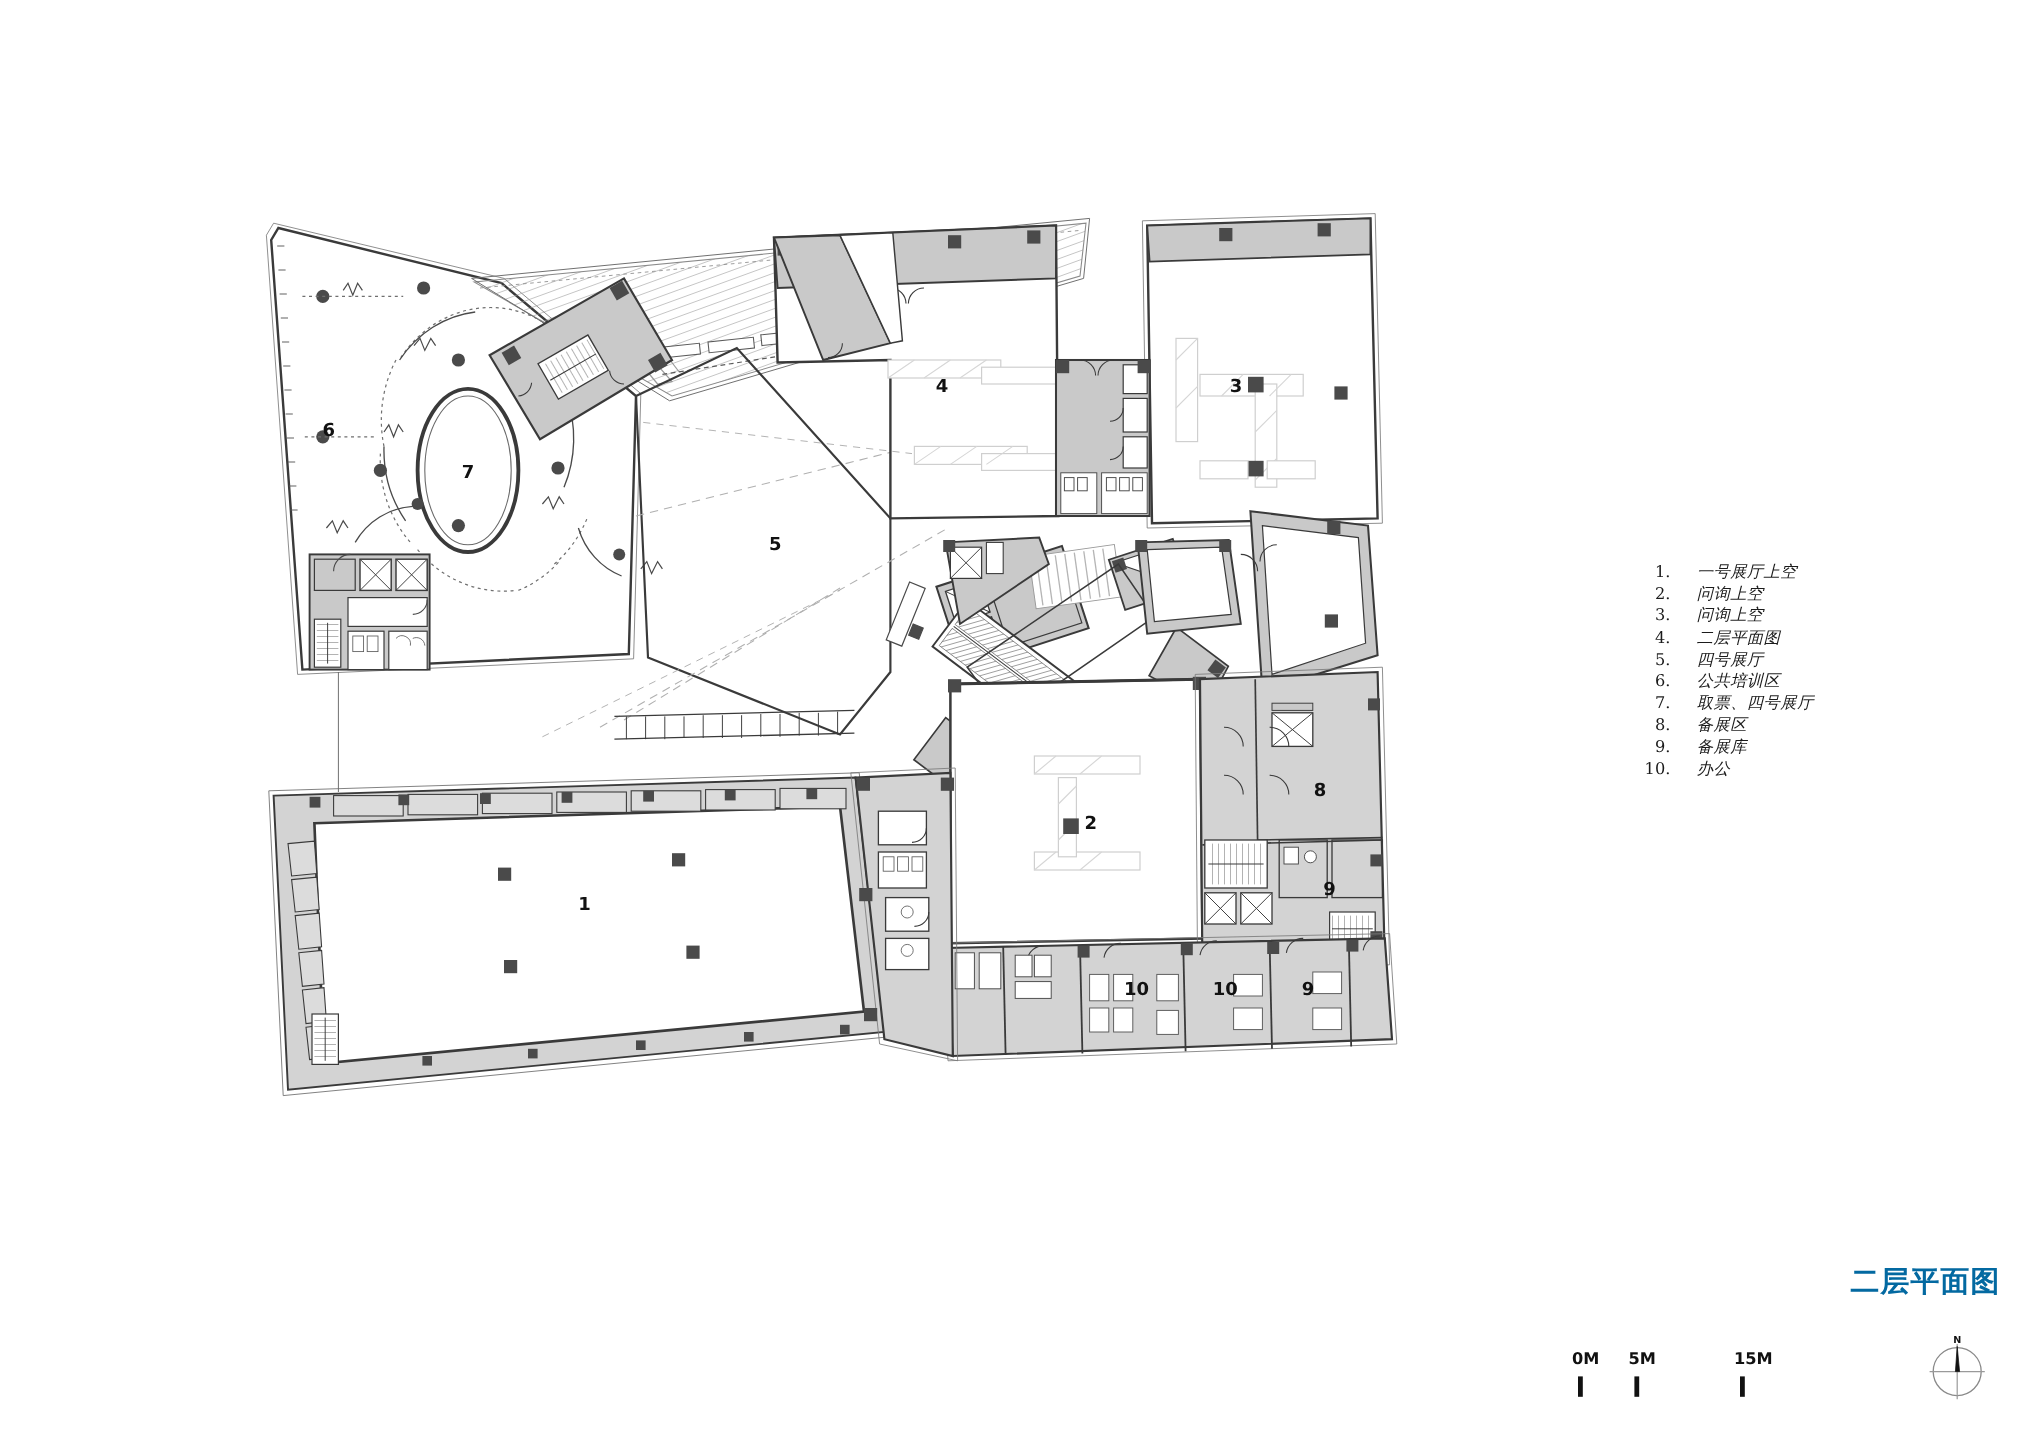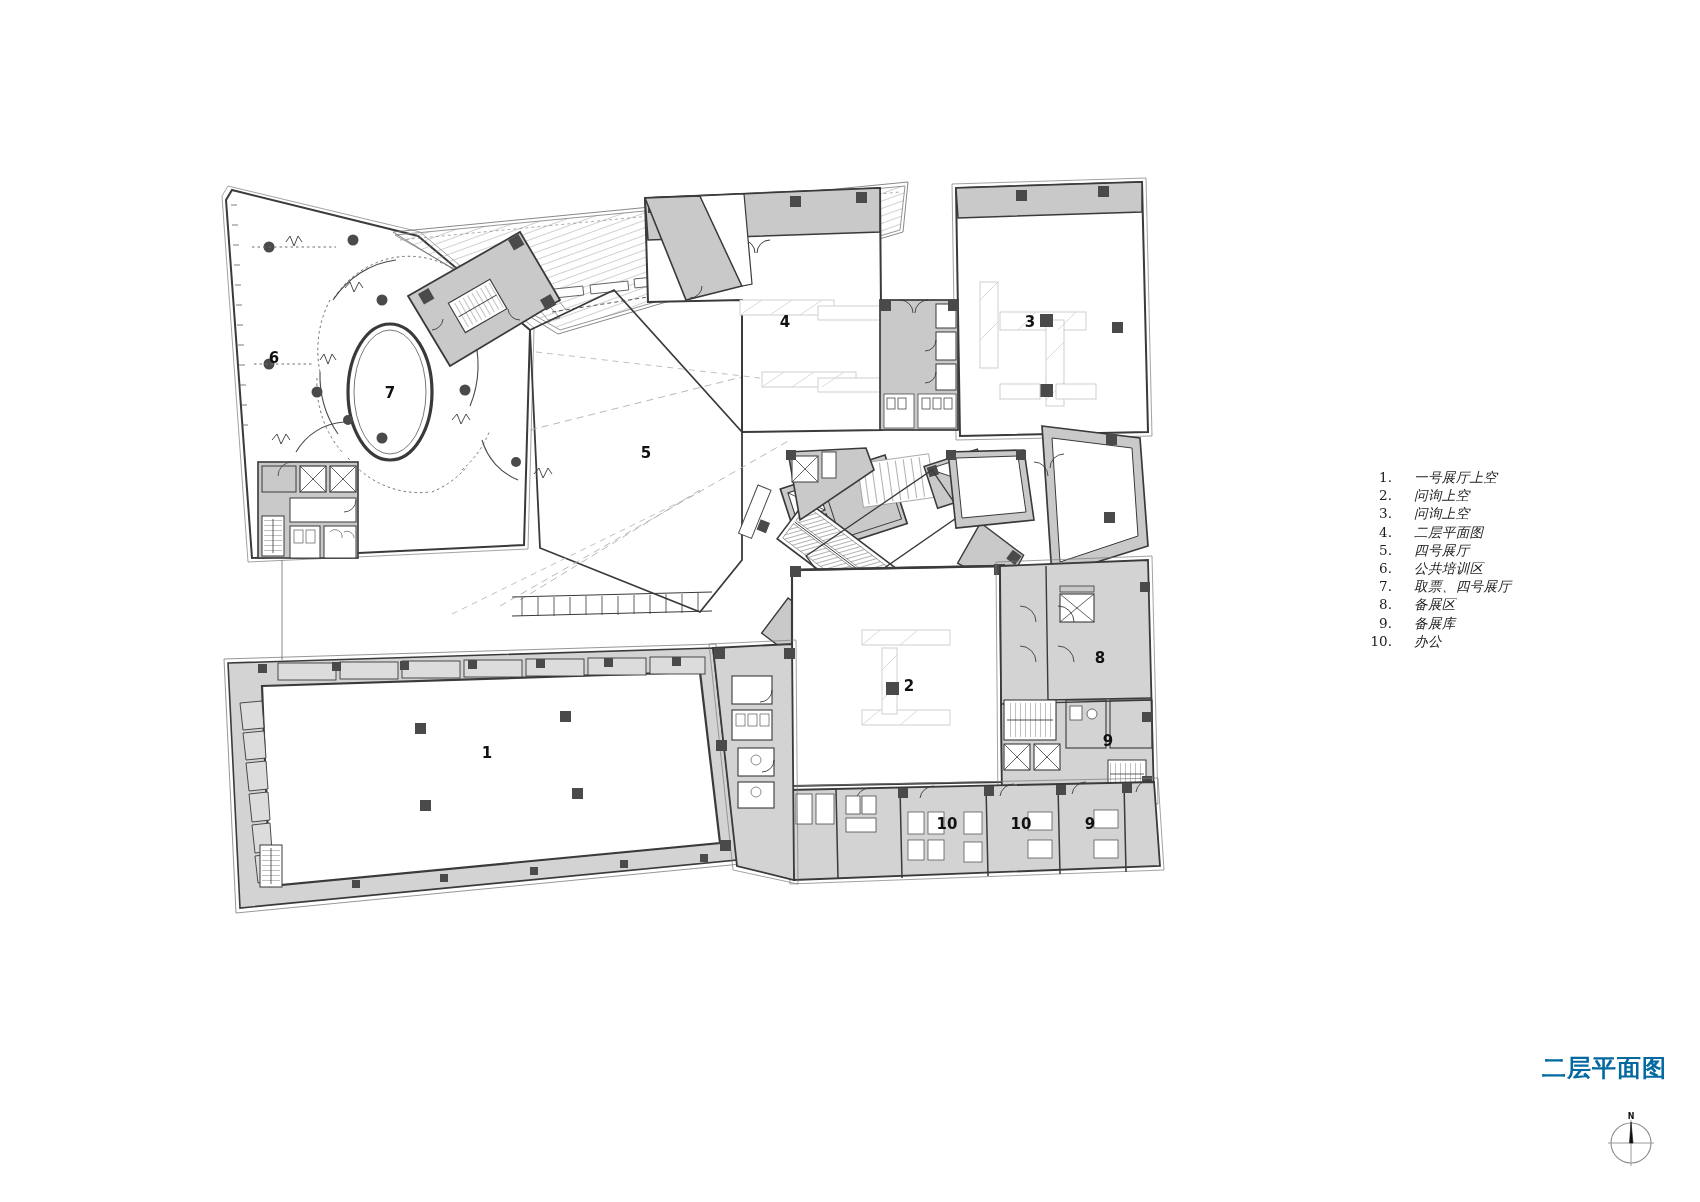--- a/index.html
+++ b/index.html
@@ -720,20 +720,28 @@
       <span class="ltxt">备展库</span>
     </div>
     <div class="lrow">
       <span class="lnum">10.</span>
       <span class="ltxt">办公</span>
     </div>
   </div>
 
   <div id="sheet-title">二层平面图</div>
 
+  <div id="scalebar">
+    <span class="sl" style="left:0px;top:0px;">0M</span>
+    <span class="sl" style="left:47px;top:0px;">5M</span>
+    <span class="sl" style="left:135px;top:0px;">15M</span>
+    <span class="tick" style="left:5px;"></span>
+    <span class="tick" style="left:52px;"></span>
+    <span class="tick" style="left:140px;"></span>
+  </div>
 
   <div id="compass">
     <svg width="62" height="62" viewBox="0 0 62 62" xmlns="http://www.w3.org/2000/svg">
       <circle cx="31" cy="33" r="20" fill="none" stroke="#8a8a8a" stroke-width="1.1"></circle>
       <line x1="8" y1="33" x2="54" y2="33" stroke="#9a9a9a" stroke-width="1"></line>
       <line x1="31" y1="10" x2="31" y2="56" stroke="#9a9a9a" stroke-width="1"></line>
       <path d="M29.5 33 L31 12 L33 33 Z" fill="#111" stroke="#111" stroke-width="0.6"></path>
       <text x="31" y="9" text-anchor="middle" font-size="8" font-weight="700" fill="#111" font-family="DejaVu Sans, Liberation Sans, sans-serif">N</text>
     </svg>
   </div>

